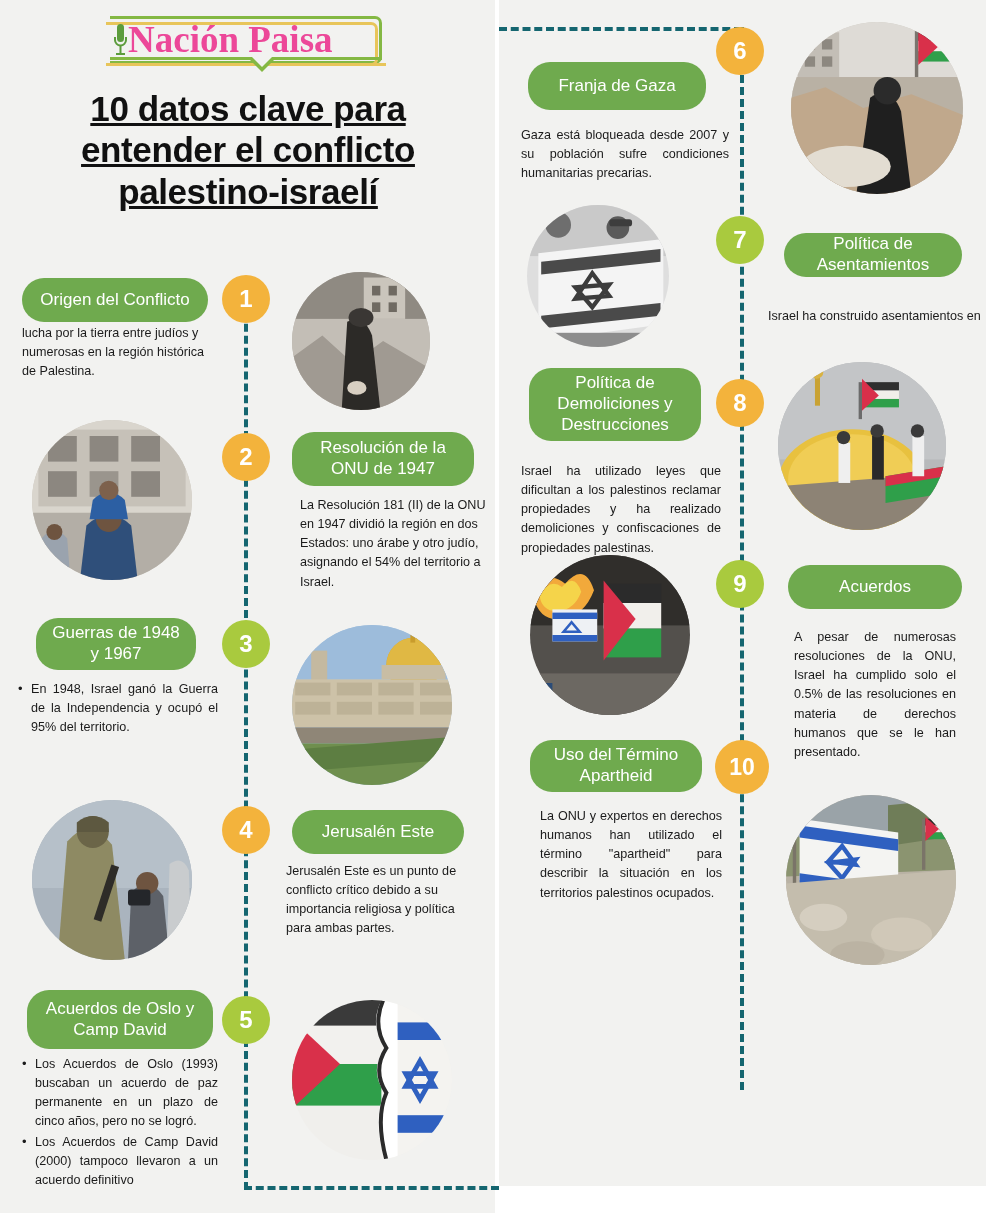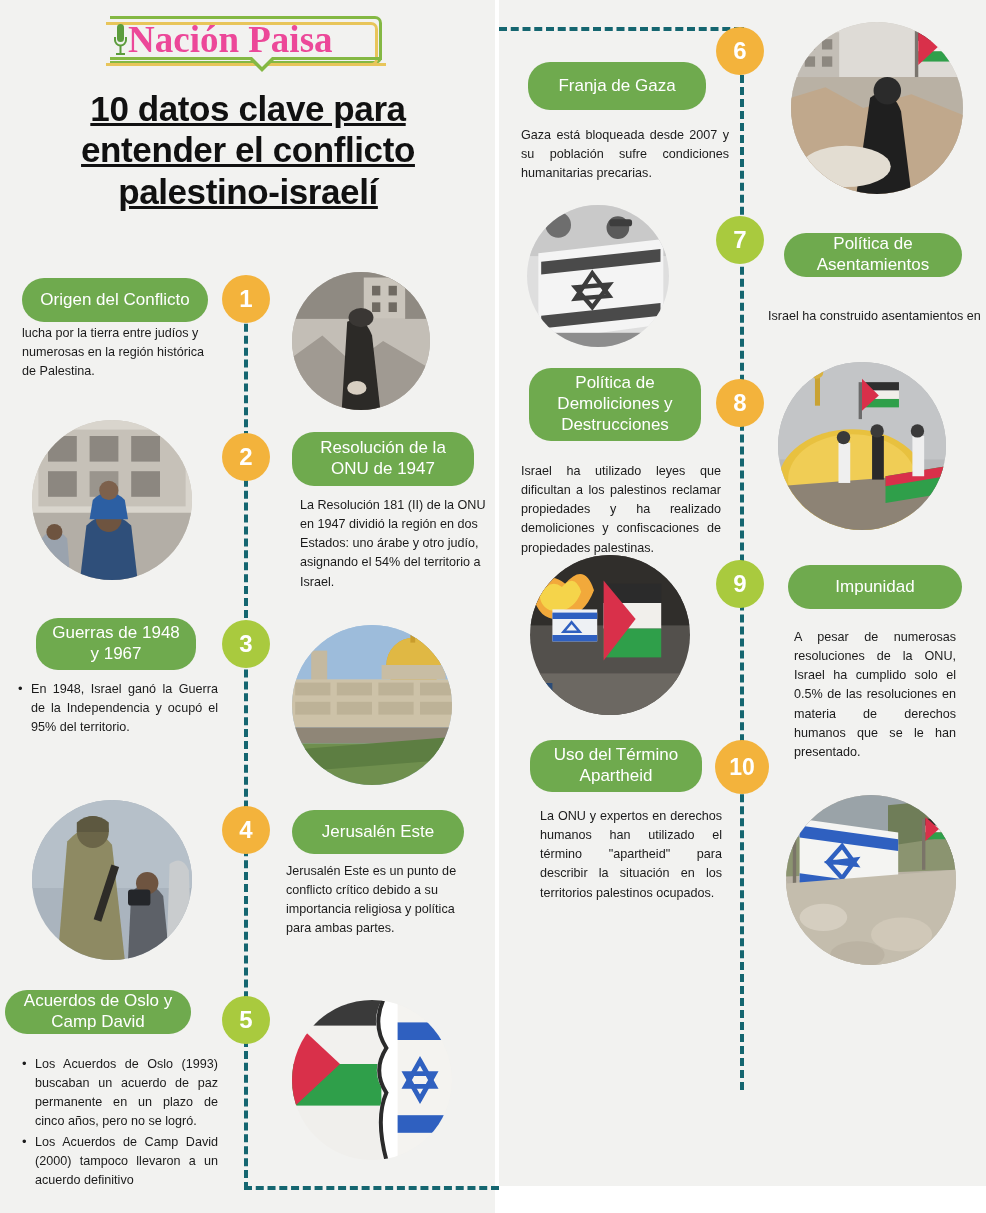--- a/index.html
+++ b/index.html
@@ -312,21 +312,21 @@
     <path d="M62 58 q10 -12 20 2 l4 40 l-26 0 z" fill="#5d6168"></path>
     <circle cx="72" cy="52" r="7" fill="#6e5440"></circle>
     <rect x="60" y="56" width="14" height="10" rx="2" fill="#24262a"></rect>
     <path d="M86 40 q8 -6 12 4 l2 56 l-16 0 z" fill="#c9ccce"></path>
   </svg>
 </div>
 <div class="pill" style="left:292px; top:810px; width:172px; height:40px;">Jerusalén Este</div>
 <div class="badge orange" style="left:222px; top:806px;">4</div>
 <div class="para center" style="left:286px; top:862px; width:190px;">Jerusalén Este es un punto de conflicto crítico debido a su importancia religiosa y política para ambas partes.</div>
 
-<div class="pill" style="left:5px; top:990px; width:186px; height:44px;">Acuerdos de Oslo y Camp David</div>
+<div class="pill" style="left:27px; top:990px; width:186px; height:59px;">Acuerdos de Oslo y Camp David</div>
 <div class="badge green" style="left:222px; top:996px;">5</div>
 <ul class="bul para" style="left:20px; top:1055px; width:198px;">
   <li>Los Acuerdos de Oslo (1993) buscaban un acuerdo de paz permanente en un plazo de cinco años, pero no se logró.</li>
   <li>Los Acuerdos de Camp David (2000) tampoco llevaron a un acuerdo definitivo</li>
 </ul>
 <div class="photo" style="left:292px; top:1000px; width:160px; height:160px;">
   <svg viewBox="0 0 100 100" preserveAspectRatio="none">
     <rect width="100" height="100" fill="#f0efec"></rect>
     <g>
       <rect x="0" y="16" width="56" height="24" fill="#f2f1ee"></rect>
@@ -435,21 +435,21 @@
     <g>
       <rect x="46" y="18" width="36" height="12" fill="#2b2b2b"></rect>
       <rect x="46" y="30" width="36" height="16" fill="#f1efeb"></rect>
       <rect x="46" y="46" width="36" height="18" fill="#2f9f4a"></rect>
       <path d="M46 16 L66 40 L46 66 Z" fill="#d9304a"></path>
     </g>
     <rect x="0" y="74" width="100" height="26" fill="#6c6862"></rect>
     <rect x="4" y="80" width="10" height="14" fill="#2b4c78"></rect>
   </svg>
 </div>
-<div class="pill" style="left:788px; top:565px; width:174px; height:44px;">Impunidad</div>
+<div class="pill" style="left:788px; top:565px; width:174px; height:44px;">Acuerdos</div>
 <div class="badge green" style="left:716px; top:560px;">9</div>
 <div class="para just" style="left:794px; top:628px; width:162px;">A pesar de numerosas resoluciones de la ONU, Israel ha cumplido solo el 0.5% de las resoluciones en materia de derechos humanos que se le han presentado.</div>
 
 <div class="pill" style="left:530px; top:740px; width:172px; height:52px;">Uso del Término Apartheid</div>
 <div class="badge orange wide" style="left:715px; top:740px;">10</div>
 <div class="para just" style="left:540px; top:807px; width:182px;">La ONU y expertos en derechos humanos han utilizado el término "apartheid" para describir la situación en los territorios palestinos ocupados.</div>
 <div class="photo" style="left:786px; top:795px; width:170px; height:170px;">
   <svg viewBox="0 0 100 100" preserveAspectRatio="none">
     <rect width="100" height="100" fill="#b9b2a4"></rect>
     <rect x="0" y="0" width="100" height="40" fill="#9aa3a8"></rect>

